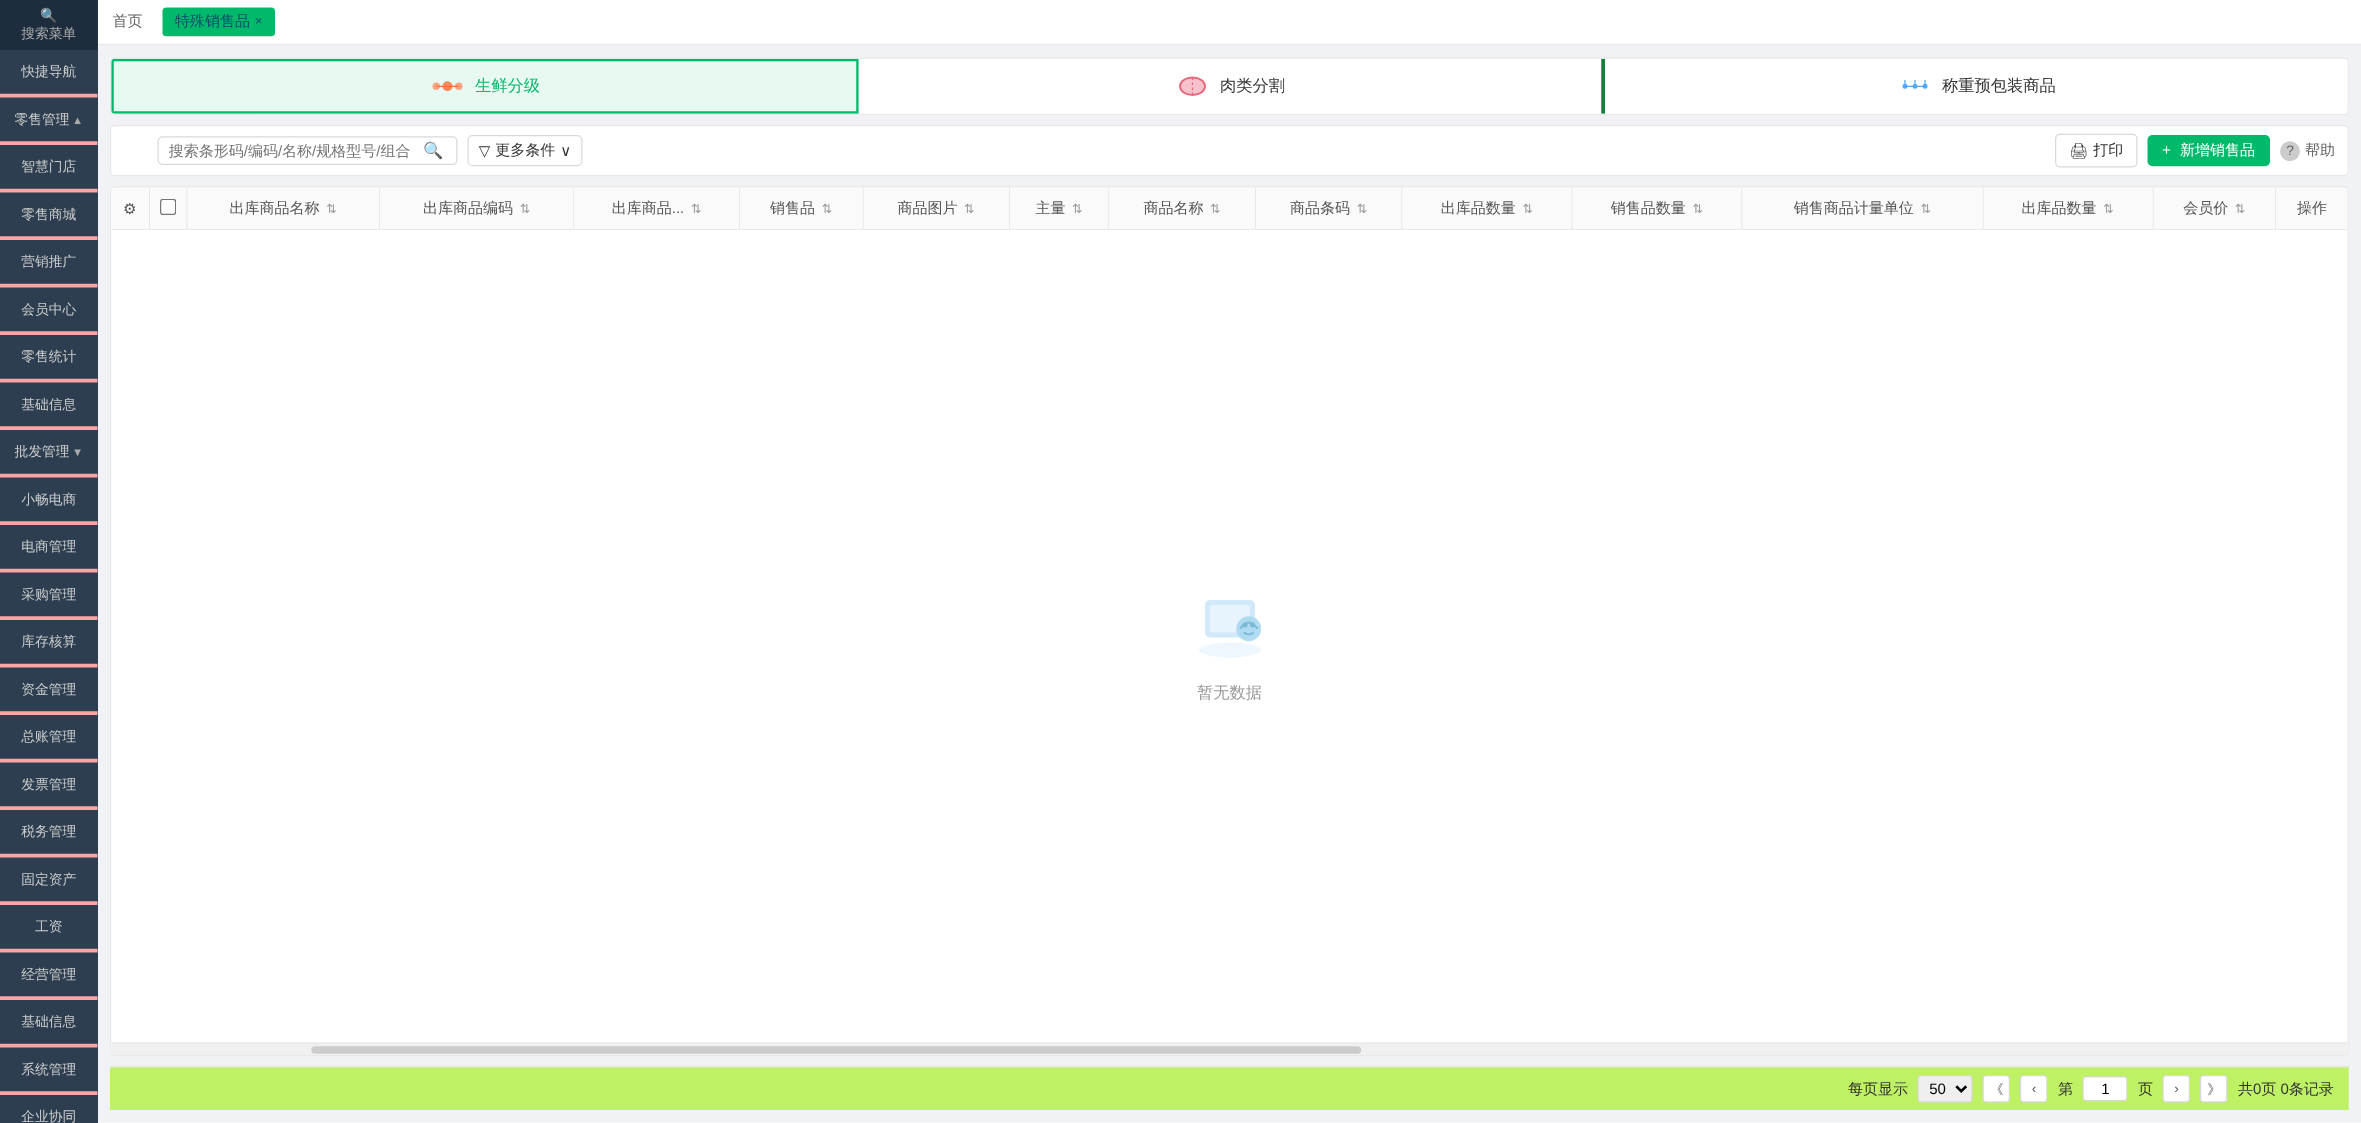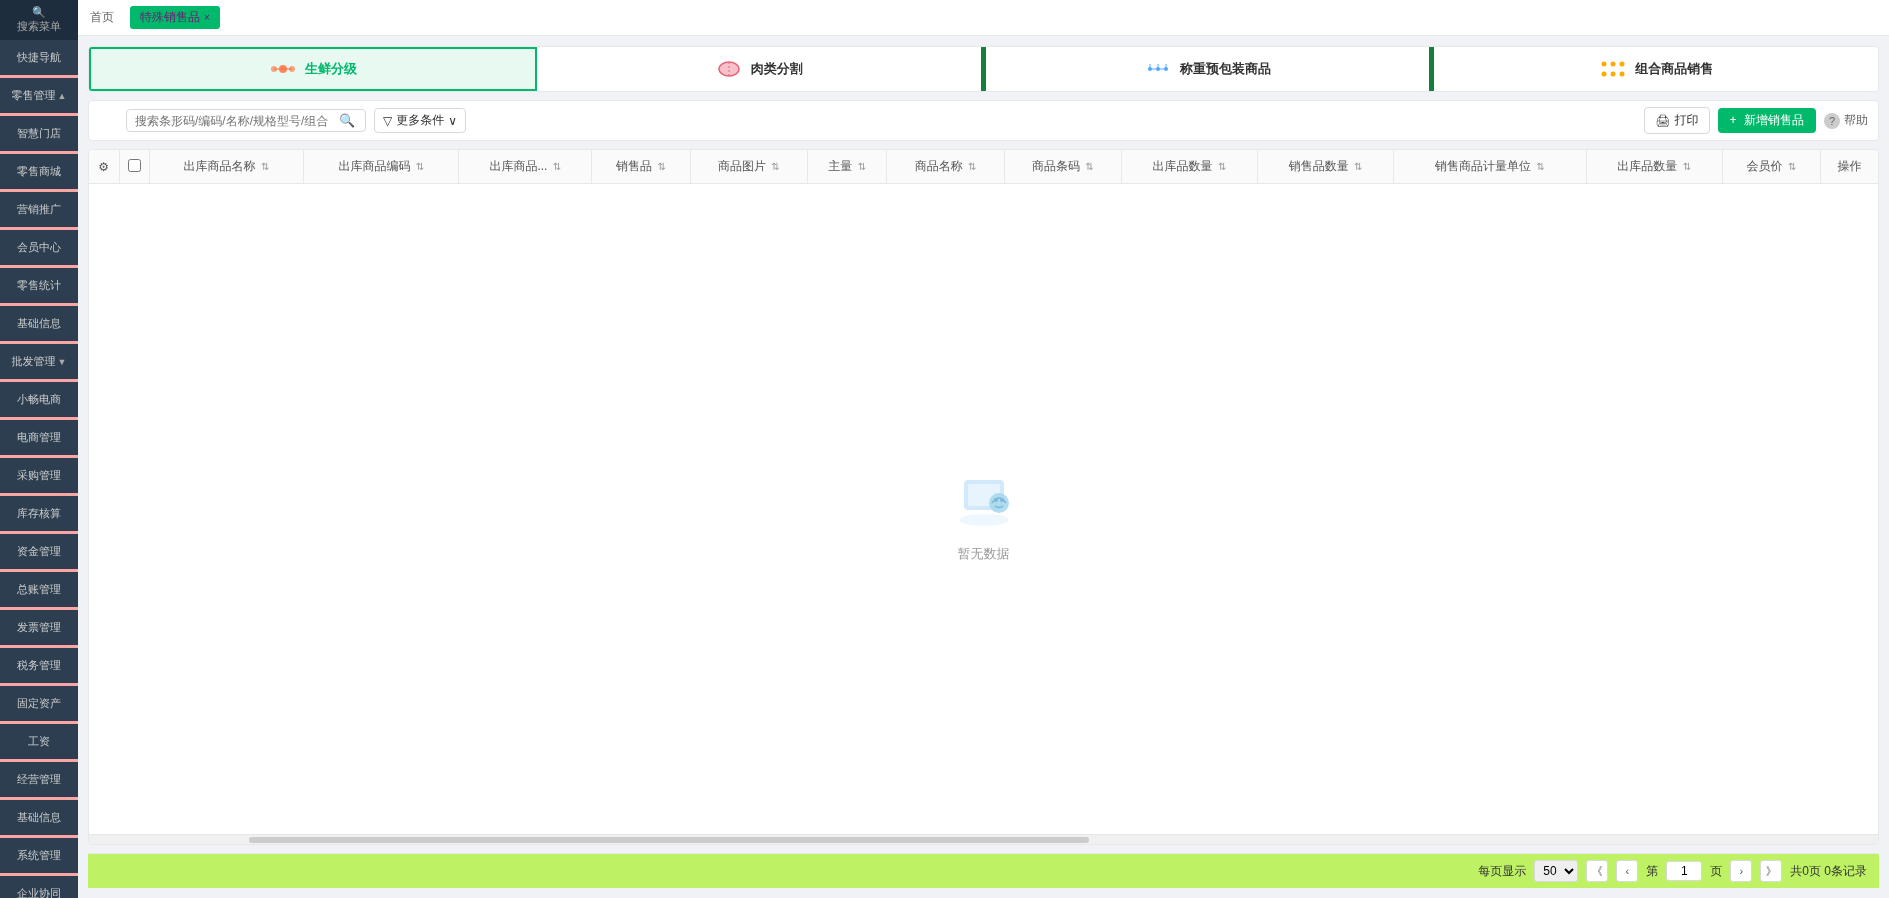--- a/index.html
+++ b/index.html
@@ -57,21 +57,21 @@
       height: 36px;
       border-bottom: 1px solid #e8e8e8;
       gap: 8px;
     }
     .breadcrumb-item {
       color: #666;
       font-size: 12px;
     }
     .breadcrumb-item.active {
       background: #00b96b;
-      color: #701a75;
+      color: #0c4a6e;
       padding: 3px 10px;
       border-radius: 3px;
       display: flex;
       align-items: center;
       gap: 4px;
       cursor: pointer;
     }
     .breadcrumb-item.active .close-x {
       cursor: pointer;
       font-size: 10px;
@@ -89,31 +89,30 @@
     }
 
     
     .tab-bar {
       display: flex;
       gap: 0;
       background: #fff;
       border: 1px solid #e8e8e8;
       border-radius: 4px;
       overflow: hidden;
-      font-weight: bold;
     }
     .tab-item {
       flex: 1;
       display: flex;
       align-items: center;
       justify-content: center;
       gap: 8px;
       padding: 10px 16px;
       cursor: pointer;
-      border-right: 5px solid #15803d;
+      border-right: 3px solid #15803d;
       background: #fff;
       font-size: 13px;
       color: #333;
     }
     .tab-item:last-child { border-right: none; }
     .tab-item.active {
       background: #e8f9f2;
       border: 2px solid #00b96b;
       color: #00b96b;
     }
@@ -448,33 +447,20 @@
             <circle cx="22" cy="10" r="2" fill="#52a8ff"></circle>
             <line x1="6" y1="10" x2="14" y2="10" stroke="#52a8ff" stroke-width="1"></line>
             <line x1="14" y1="10" x2="22" y2="10" stroke="#52a8ff" stroke-width="1"></line>
             <line x1="6" y1="10" x2="6" y2="5" stroke="#52a8ff" stroke-width="1"></line>
             <line x1="14" y1="10" x2="14" y2="5" stroke="#52a8ff" stroke-width="1"></line>
             <line x1="22" y1="10" x2="22" y2="5" stroke="#52a8ff" stroke-width="1"></line>
           </svg>
         </div>
         <span>称重预包装商品</span>
       </div>
-      <div class="tab-item">
-        <div class="tab-icon">
-          <svg width="28" height="20" viewBox="0 0 28 20">
-            <circle cx="5" cy="5" r="2.5" fill="#ffaa00"></circle>
-            <circle cx="14" cy="5" r="2.5" fill="#ffaa00"></circle>
-            <circle cx="23" cy="5" r="2.5" fill="#ffaa00"></circle>
-            <circle cx="5" cy="15" r="2.5" fill="#ffaa00"></circle>
-            <circle cx="14" cy="15" r="2.5" fill="#ffaa00"></circle>
-            <circle cx="23" cy="15" r="2.5" fill="#ffaa00"></circle>
-          </svg>
-        </div>
-        <span>组合商品销售</span>
-      </div>
     </div>
 
     <div class="toolbar">
       <div class="toolbar-left">
         <div class="search-input-wrap">
           <input type="text" placeholder="搜索条形码/编码/名称/规格型号/组合" style="">
           <span style="color:#999;font-size:13px;">🔍</span>
         </div>
         <button class="filter-btn">
           <span>▽</span>

